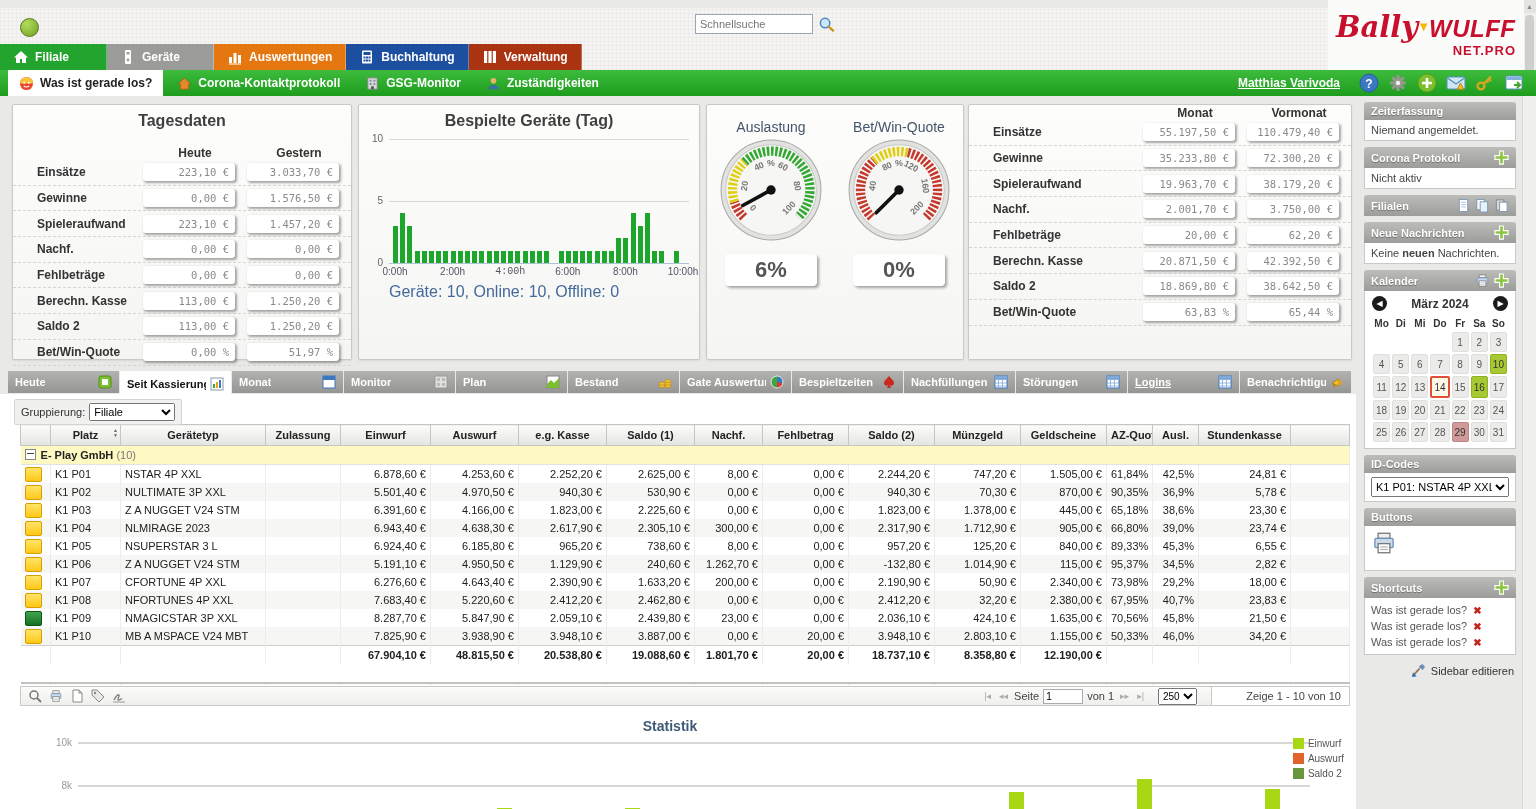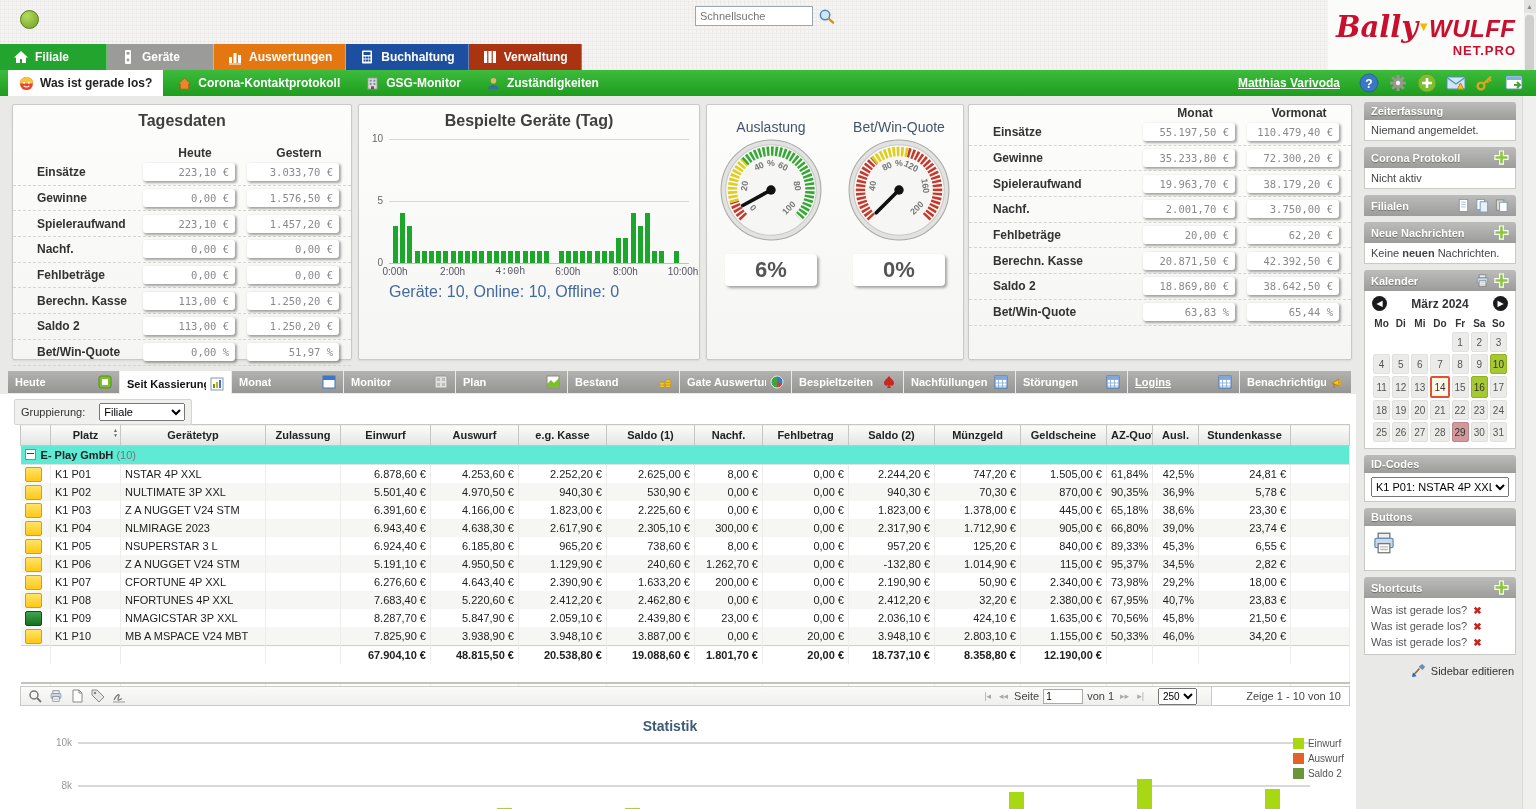--- a/index.html
+++ b/index.html
@@ -1,19 +1,19 @@
 <!DOCTYPE html>
 <html><head>
 <meta charset="utf-8">
 <style>
   html,body{margin:0;padding:0}
   body{width:1536px;height:809px;overflow:hidden;position:relative;
        font-family:"Liberation Sans",sans-serif;background:#E9E9E7}
   
-  #topbar{position:absolute;left:0;top:0;width:1536px;height:70px;background:#F5F4F2;
+  #topbar{position:absolute;left:0;top:8px;width:1536px;height:70px;background:#F5F4F2;
     background-image:repeating-linear-gradient(0deg,#EDECEA 0 1px,transparent 1px 4px),
                      repeating-linear-gradient(90deg,#EDECEA 0 1px,transparent 1px 4px)}
   #led{position:absolute;left:20px;top:10px;width:17px;height:17px;border-radius:50%;
        background:radial-gradient(circle at 35% 30%,#B4DC5C,#6FA023);border:1px solid #557A16}
   #search{position:absolute;left:695px;top:6px;display:flex;align-items:center;gap:5px}
   #search input{width:108px;height:16px;border:1px solid #9AA5AE;font-size:11px;padding:1px 4px;color:#444}
   #search .sico{width:17px;height:17px}
   #search .sico svg{width:17px;height:17px;display:block}
   
   #logo{position:absolute;top:0;right:12px;width:196px;height:70px;background:#FBFBF9;z-index:6;
@@ -77,34 +77,34 @@
   #viewtabs{position:absolute;left:8px;top:371px;display:flex;z-index:2}
   .vtab{width:97px;height:22px;flex:none;background:linear-gradient(#B2B2B0,#959593);margin-right:1px;
         display:flex;align-items:center;justify-content:space-between;padding:0 7px;color:#fff;
         font-weight:bold;font-size:11px;cursor:pointer;white-space:nowrap;overflow:hidden}
   .vtab.act{background:#fff;color:#111;height:25px}
   .vlbl{overflow:hidden}
   .vlbl.und{text-decoration:underline}
   .vt-ic{width:14px;height:14px;flex:none;margin-left:4px}.vt-ic svg{width:14px;height:14px;display:block}
   
   #whitearea{position:absolute;left:0;top:394px;width:1356px;height:415px;background:#fff}
-  #grouprow{position:absolute;left:14px;top:399px;display:flex;align-items:center;gap:14px;z-index:2;
+  #grouprow{position:absolute;left:14px;top:399px;display:flex;align-items:center;gap:4px;z-index:2;
             font-size:11px;color:#333;background:#F0F0EE;border:1px solid #D4D4D2;padding:3px 6px;border-radius:2px}
   #grouprow select{font-size:11px;height:18px;width:86px}
   
   #tablezone{position:absolute;left:20px;top:424px;width:1330px;z-index:1}
   #maintable{border-collapse:collapse;table-layout:fixed;width:1330px;background:#fff}
   #maintable th{background:linear-gradient(#FCFCFB,#E4E4E2);border:1px solid #C6C6C4;font-size:11px;
       color:#222;height:20px;padding:0 4px;cursor:pointer;white-space:nowrap;overflow:hidden;font-weight:bold;position:relative}
   #maintable td{font-size:11px;color:#222;padding:1px 4px;height:16px;border-right:1px solid #ECECEA;
       white-space:nowrap;overflow:hidden}
   tr.datarow{cursor:pointer}
   tr.alt td{background:#F6F6F4}
   td.num{text-align:right}
-  tr.grouprow td{background:#5eead4;border-bottom:1px solid #E2E2E0;font-size:11px;padding:2px 4px}
+  tr.grouprow td{background:#fef9c3;border-bottom:1px solid #E2E2E0;font-size:11px;padding:2px 4px}
   .gcount{color:#777}
   .collapse-box{display:inline-block;width:9px;height:9px;border:1px solid #888;position:relative;
       vertical-align:-1px;background:#fff;margin-right:2px}
   .collapse-box::after{content:"";position:absolute;left:1px;right:1px;top:3px;border-top:1px solid #444}
   tr.subtotal td{font-weight:bold;border-top:1px solid #CFCFCD;background:#fff}
   tr.gaprow td{height:2px;padding:0;border:none;background:#fff}
   tr.totalrow td{font-weight:bold;border-top:2px solid #C2C2C0;border-bottom:1px solid #C2C2C0;background:#FDFDFC}
   .st{display:inline-block;width:15px;height:13px;border-radius:2px;vertical-align:middle}
   .st.yellow{background:linear-gradient(#FFE46A,#FFC814);border:1px solid #D99F00}
   .st.green{background:linear-gradient(#3FA64F,#17701F);border:1px solid #0C5414}

